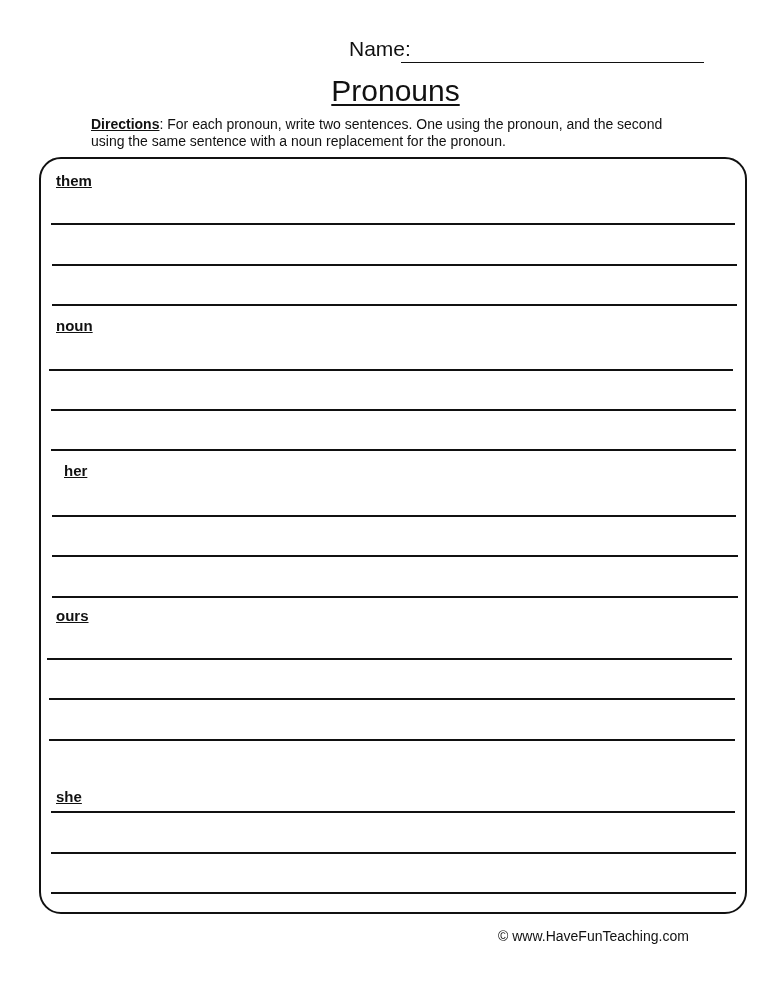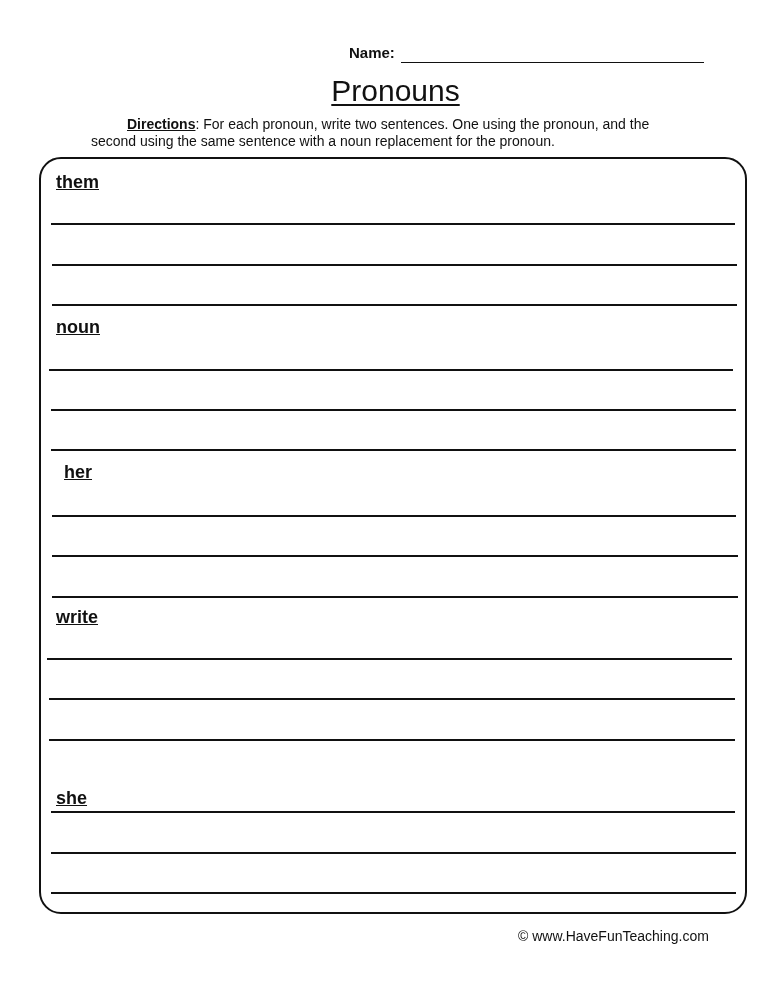--- a/index.html
+++ b/index.html
@@ -1,32 +1,32 @@
 <!DOCTYPE html>
 <html><head>
   <meta charset="utf-8">
   <style>
     html, body { margin: 0; padding: 0; background: #ffffff; }
     body { width: 773px; height: 1000px; position: relative; overflow: hidden;
            font-family: "Liberation Sans", sans-serif; color: #111; }
-    .name-row { position: absolute; left: 349px; top: 44px; font-size: 15px; font-weight: bold; }
+    .name-row { position: absolute; left: 349px; top: 37px; font-size: 21px; }
     .name-line { position: absolute; left: 401px; top: 62px; width: 303px; height: 0;
                  border-top: 1.5px solid #111; }
     .title { position: absolute; left: 0; width: 773px; top: 74px; text-align: center;
              font-size: 30px; text-decoration: underline; text-decoration-thickness: 2px;
              text-underline-offset: 3px; padding-left: 18px; box-sizing: border-box; }
     .directions { position: absolute; left: 91px; top: 116px; width: 600px;
                   font-size: 14px; line-height: 17px; }
-    .directions b { text-decoration: underline; margin-left: 36px; }
+    .directions b { text-decoration: underline; }
     .box { position: absolute; left: 39px; top: 157px; width: 708px; height: 757px;
            border: 2px solid #111; border-radius: 22px; box-sizing: border-box; }
-    .label { position: absolute; left: 56px; font-size: 18px; font-weight: bold;
+    .label { position: absolute; left: 56px; font-size: 15px; font-weight: bold;
              text-decoration: underline; }
     .line { position: absolute; height: 0; border-top: 2px solid #111; }
-    .footer { position: absolute; left: 498px; top: 928px; font-size: 14px; margin-left: 20px; }
+    .footer { position: absolute; left: 498px; top: 928px; font-size: 14px; }
   </style>
 </head>
 <body>
 
 <div class="name-row">Name:</div>
 <div class="name-line"></div>
 
 <div class="title">Pronouns</div>
 
 <div class="directions"><b>Directions</b><span>:  For each pronoun, write two sentences.  One using the pronoun, and the second using the same sentence with a noun replacement for the pronoun.</span></div>
@@ -41,21 +41,21 @@
 <div class="label" style="top:317px;">noun</div>
 <div class="line" style="left:49px; width:684px; top:369px;"></div>
 <div class="line" style="left:51px; width:685px; top:409px;"></div>
 <div class="line" style="left:51px; width:685px; top:449px;"></div>
 
 <div class="label" style="top:462px;margin-left:8px;">her</div>
 <div class="line" style="left:52px; width:684px; top:515px;"></div>
 <div class="line" style="left:52px; width:686px; top:555px;"></div>
 <div class="line" style="left:52px; width:686px; top:596px;"></div>
 
-<div class="label" style="top:607px;">write</div>
+<div class="label" style="top:607px;">ours</div>
 <div class="line" style="left:47px; width:685px; top:658px;"></div>
 <div class="line" style="left:49px; width:686px; top:698px;"></div>
 <div class="line" style="left:49px; width:686px; top:739px;"></div>
 
 <div class="label" style="top:788px;">she</div>
 <div class="line" style="left:51px; width:684px; top:811px;"></div>
 <div class="line" style="left:51px; width:685px; top:852px;"></div>
 <div class="line" style="left:51px; width:685px; top:892px;"></div>
 
 <div class="footer">© www.HaveFunTeaching.com</div>

